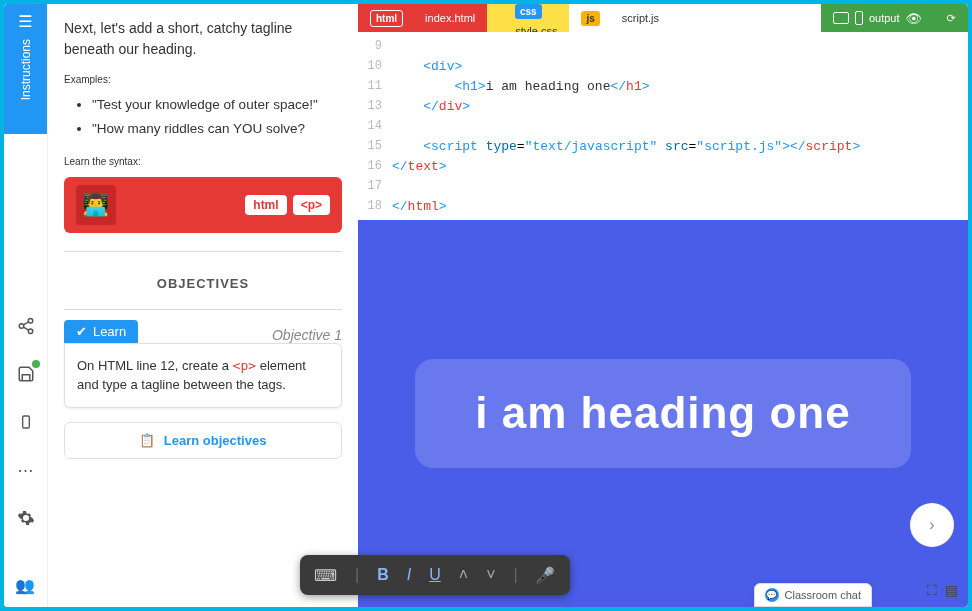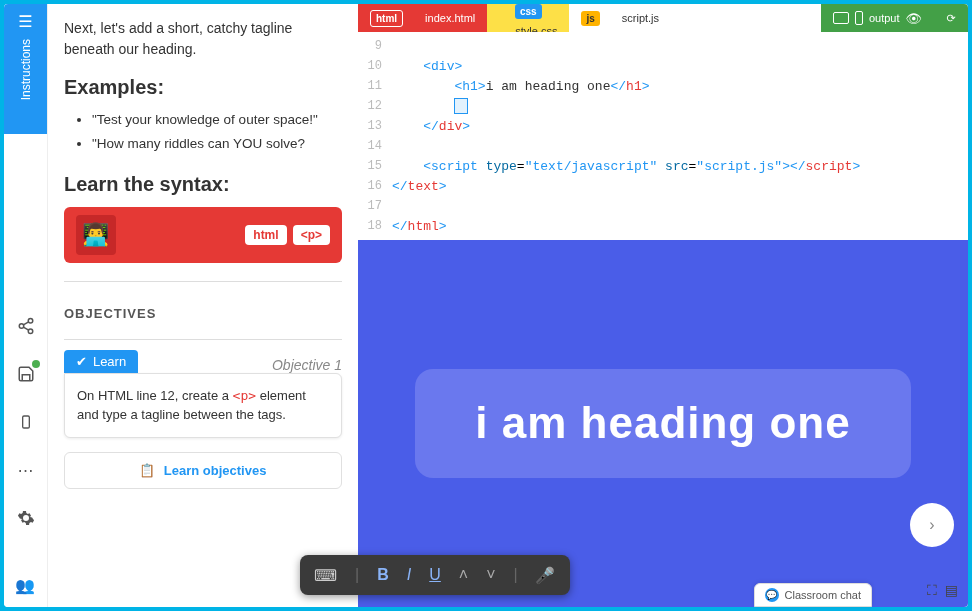--- a/index.html
+++ b/index.html
@@ -80,21 +80,21 @@
     }
     
     .instructions {
       width: 310px;
       background: #fff;
       padding: 14px 16px;
       overflow-y: auto;
       color: #333;
     }
     .instructions p { font-size: 14px; line-height: 1.5; margin-bottom: 12px; }
-    .instructions .label { font-weight: 700; font-size: 20px; margin-bottom: 8px; }
+    .instructions .label { font-weight: 400; font-size: 10px; margin-bottom: 8px; }
     .instructions ul { padding-left: 28px; margin-bottom: 14px; }
     .instructions li { font-size: 13.5px; line-height: 1.5; margin-bottom: 4px; }
     .syntax-card {
       background: #e53935;
       border-radius: 6px;
       height: 56px;
       display: flex;
       align-items: center;
       justify-content: space-between;
       padding: 0 12px;
@@ -118,21 +118,21 @@
     .syntax-tags { display: flex; gap: 6px; }
     .syntax-tag {
       background: #fff;
       color: #e53935;
       font-size: 12px;
       font-weight: 600;
       padding: 3px 8px;
       border-radius: 4px;
     }
     .objectives-header {
-      text-align: left;
+      text-align: center;
       font-size: 13px;
       font-weight: 700;
       letter-spacing: 1px;
       color: #555;
       padding: 14px 0;
     }
     .hr { border: none; border-top: 1px solid #ddd; margin: 4px 0 10px; }
     .check-chip {
       display: inline-flex;
       align-items: center;
@@ -461,24 +461,20 @@
         </div>
         <div class="line">
           <span class="gutter">10</span>
           <span class="code">    <span class="tag-ang">&lt;</span><span class="tag-name">div</span><span class="tag-ang">&gt;</span></span>
         </div>
         <div class="line">
           <span class="gutter">11</span>
           <span class="code">        <span class="tag-ang">&lt;</span><span class="tag-name">h1</span><span class="tag-ang">&gt;</span><span class="txt">i am heading one</span><span class="tag-ang">&lt;/</span><span class="tag-close">h1</span><span class="tag-ang">&gt;</span></span>
         </div>
         <div class="line">
-          <span class="gutter">12</span>
-          <span class="code">        <span class="cursor-box"></span></span>
-        </div>
-        <div class="line">
           <span class="gutter">13</span>
           <span class="code">    <span class="tag-ang">&lt;/</span><span class="tag-close">div</span><span class="tag-ang">&gt;</span></span>
         </div>
         <div class="line">
           <span class="gutter">14</span>
           <span class="code"></span>
         </div>
         <div class="line">
           <span class="gutter">15</span>
           <span class="code">    <span class="tag-ang">&lt;</span><span class="tag-name">script </span><span class="attr">type</span>=<span class="str">"text/javascript"</span> <span class="attr">src</span>=<span class="str">"script.js"</span><span class="tag-ang">&gt;&lt;/</span><span class="tag-close">script</span><span class="tag-ang">&gt;</span></span>

